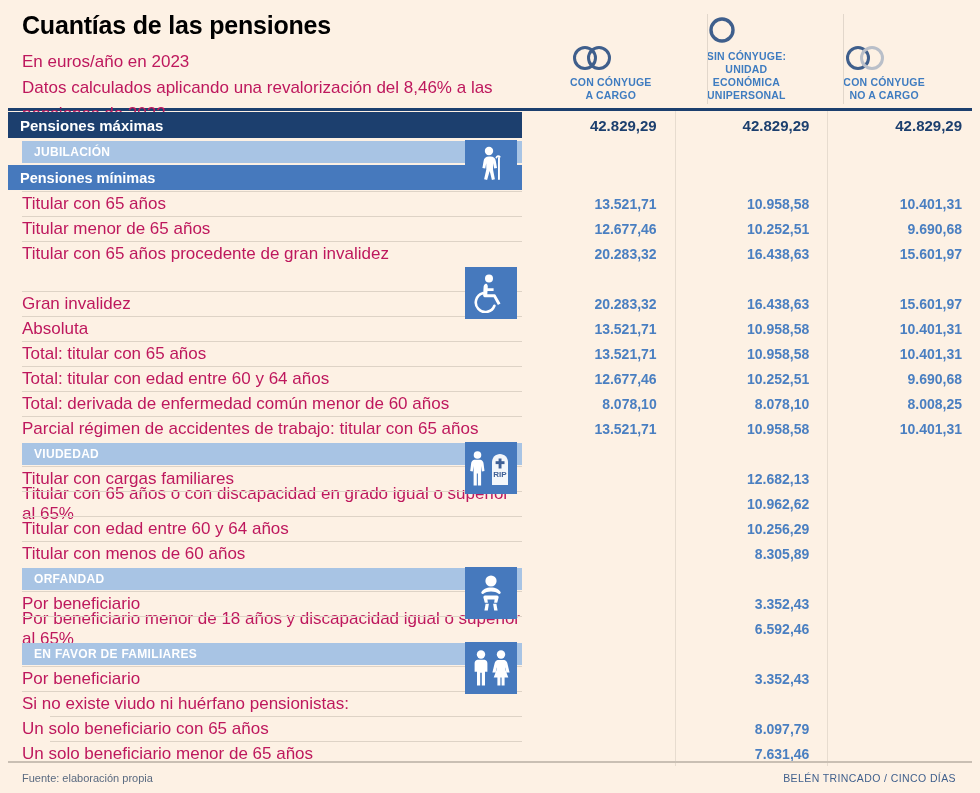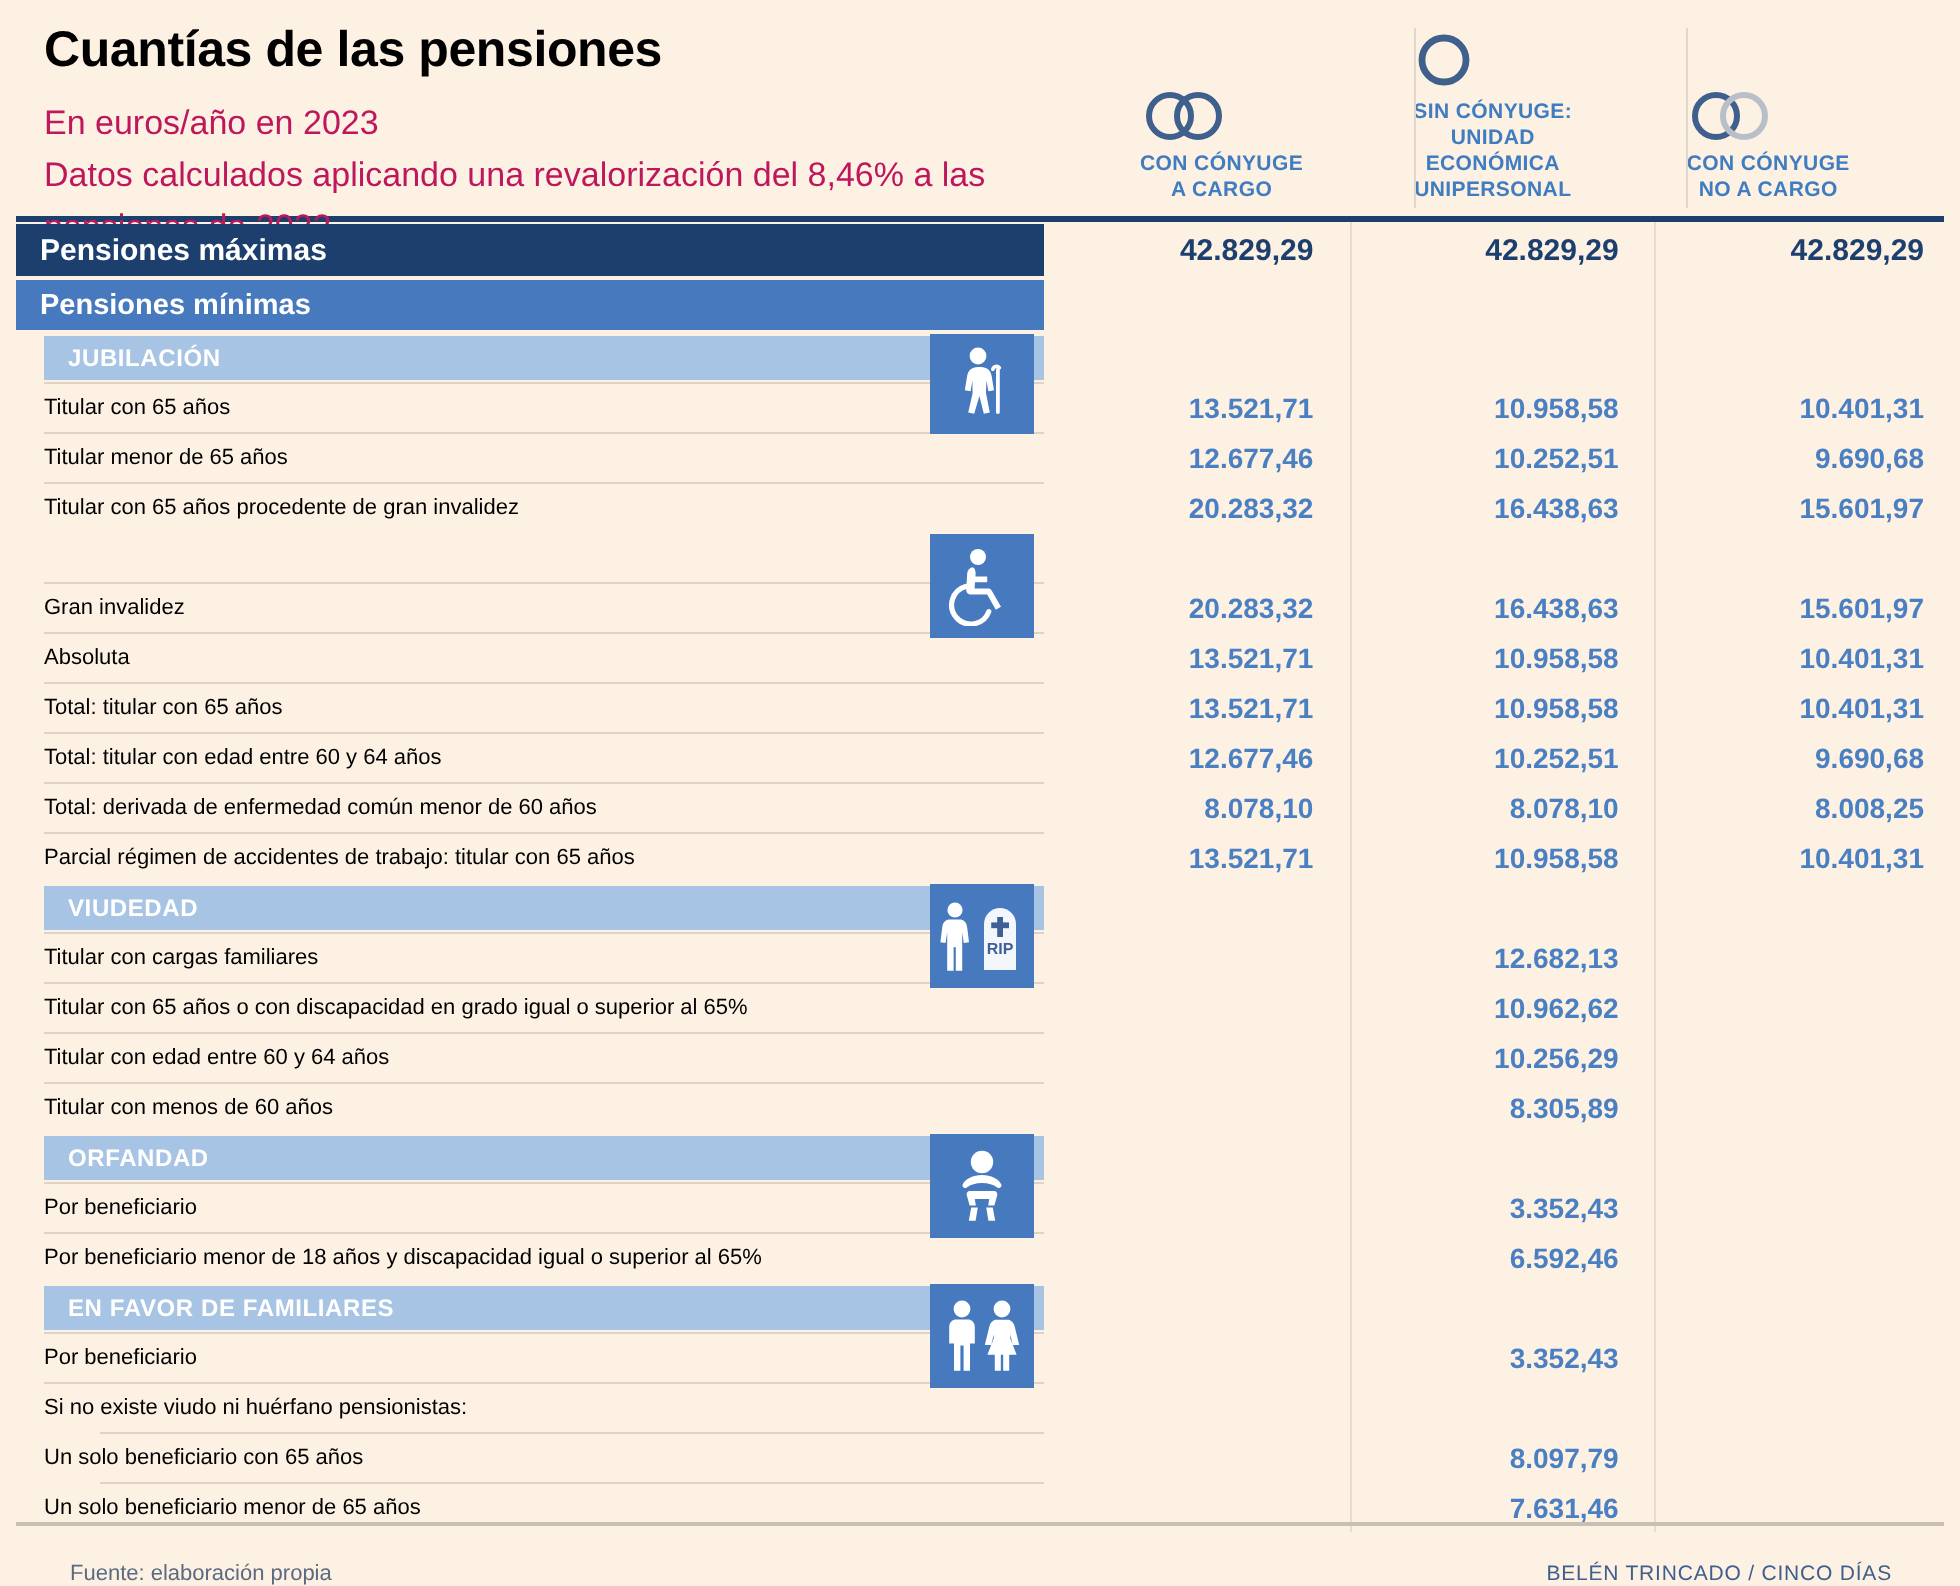--- a/index.html
+++ b/index.html
@@ -39,32 +39,32 @@
   .lvl2 .bar{background:#4679bd;height:25px;font-size:14.5px;padding-left:12px;margin-left:8px;width:562px;}
   .lvl3 .bar{background:#a8c4e4;height:22px;font-size:12px;padding-left:12px;margin-left:22px;width:548px;letter-spacing:.3px;}
 
   .lvl1{height:28px;}
   .lvl2{height:27px;}
   .lvl3{height:25px;}
   .lvl1 .val{font-size:15px;color:#1c3f6e;}
 
   
   .datarow{height:25px;}
-  .datarow .label-cell{padding-left:22px;font-size:11px;color:#000000;}
+  .datarow .label-cell{padding-left:22px;font-size:17px;color:#be185d;}
   .datarow .label-cell.ind{}
   .sep{position:absolute;left:22px;right:0;top:0;height:1px;background:#ded3c6;}
   .datarow .label-cell.ind .sep{left:50px;}
 
   
   .badge{position:absolute;right:5px;width:52px;background:#4679bd;display:flex;align-items:center;justify-content:center;z-index:5;}
   .badge svg{display:block;}
 
   
-  .footer{position:absolute;left:0;right:12px;bottom:0;height:30px;display:flex;align-items:flex-end;
-          justify-content:space-between;padding:0 22px;box-sizing:border-box;margin-left:13px;}
+  .footer{position:absolute;left:0;right:2px;bottom:0;height:30px;display:flex;align-items:center;
+          justify-content:space-between;padding:0 22px;box-sizing:border-box;}
   .footer .f-left{font-size:11px;color:#5a6a80;}
   .footer .f-right{font-size:10.5px;color:#3f5f8c;letter-spacing:.4px;}
   .topline{height:3px;background:#1c3f6e;margin:0 8px;}
   .botline{position:absolute;left:8px;right:8px;bottom:30px;height:2px;background:#c9bfb3;}
 </style>
 </head>
 <body>
 
 <div class="sheet">
 
@@ -127,44 +127,44 @@
           <div class="bar">
             <span>Pensiones máximas</span>
           </div>
         </div>
         <div class="vals">
           <div class="val">42.829,29</div>
           <div class="val">42.829,29</div>
           <div class="val">42.829,29</div>
         </div>
       </div>
-      <div class="row lvl2">
-        <div class="label-cell">
-          <div class="bar">
-            <span>Pensiones mínimas</span>
-          </div>
-        </div>
-        <div class="vals">
-          <div class="val"></div>
-          <div class="val"></div>
-          <div class="val"></div>
-        </div>
-      </div>
       <div class="row lvl3">
         <div class="label-cell">
           <div class="bar">
             <span>JUBILACIÓN</span>
           </div>
           <div class="badge" style="height: 50px; top: 1px;">
             <svg width="34" height="40" viewBox="0 0 34 40" fill="#fff">
               <circle cx="15" cy="6" r="4.2"></circle>
               <path d="M15 11.5c-3.2 0-5 1.8-5.4 4.4l-1.2 7.2 2.9.5 .9-5.3 .1 6.3-2.2 9.6 3 .7 2.6-8.9 2.2 8.9 3-.6-1.9-9.8 .2-6.2 1 5.3 2.8-.5-1.2-7.2c-.4-2.6-2.2-4.4-5.4-4.4z"></path>
               <rect x="24" y="12" width="1.9" height="23" rx=".9"></rect>
               <path d="M22.4 12.6c.5-1.6 2.4-1.9 3.3-.7" fill="none" stroke="#fff" stroke-width="1.8" stroke-linecap="round"></path>
             </svg>
+          </div>
+        </div>
+        <div class="vals">
+          <div class="val"></div>
+          <div class="val"></div>
+          <div class="val"></div>
+        </div>
+      </div>
+      <div class="row lvl2">
+        <div class="label-cell">
+          <div class="bar">
+            <span>Pensiones mínimas</span>
           </div>
         </div>
         <div class="vals">
           <div class="val"></div>
           <div class="val"></div>
           <div class="val"></div>
         </div>
       </div>
       <div class="row datarow">
         <div class="label-cell">

